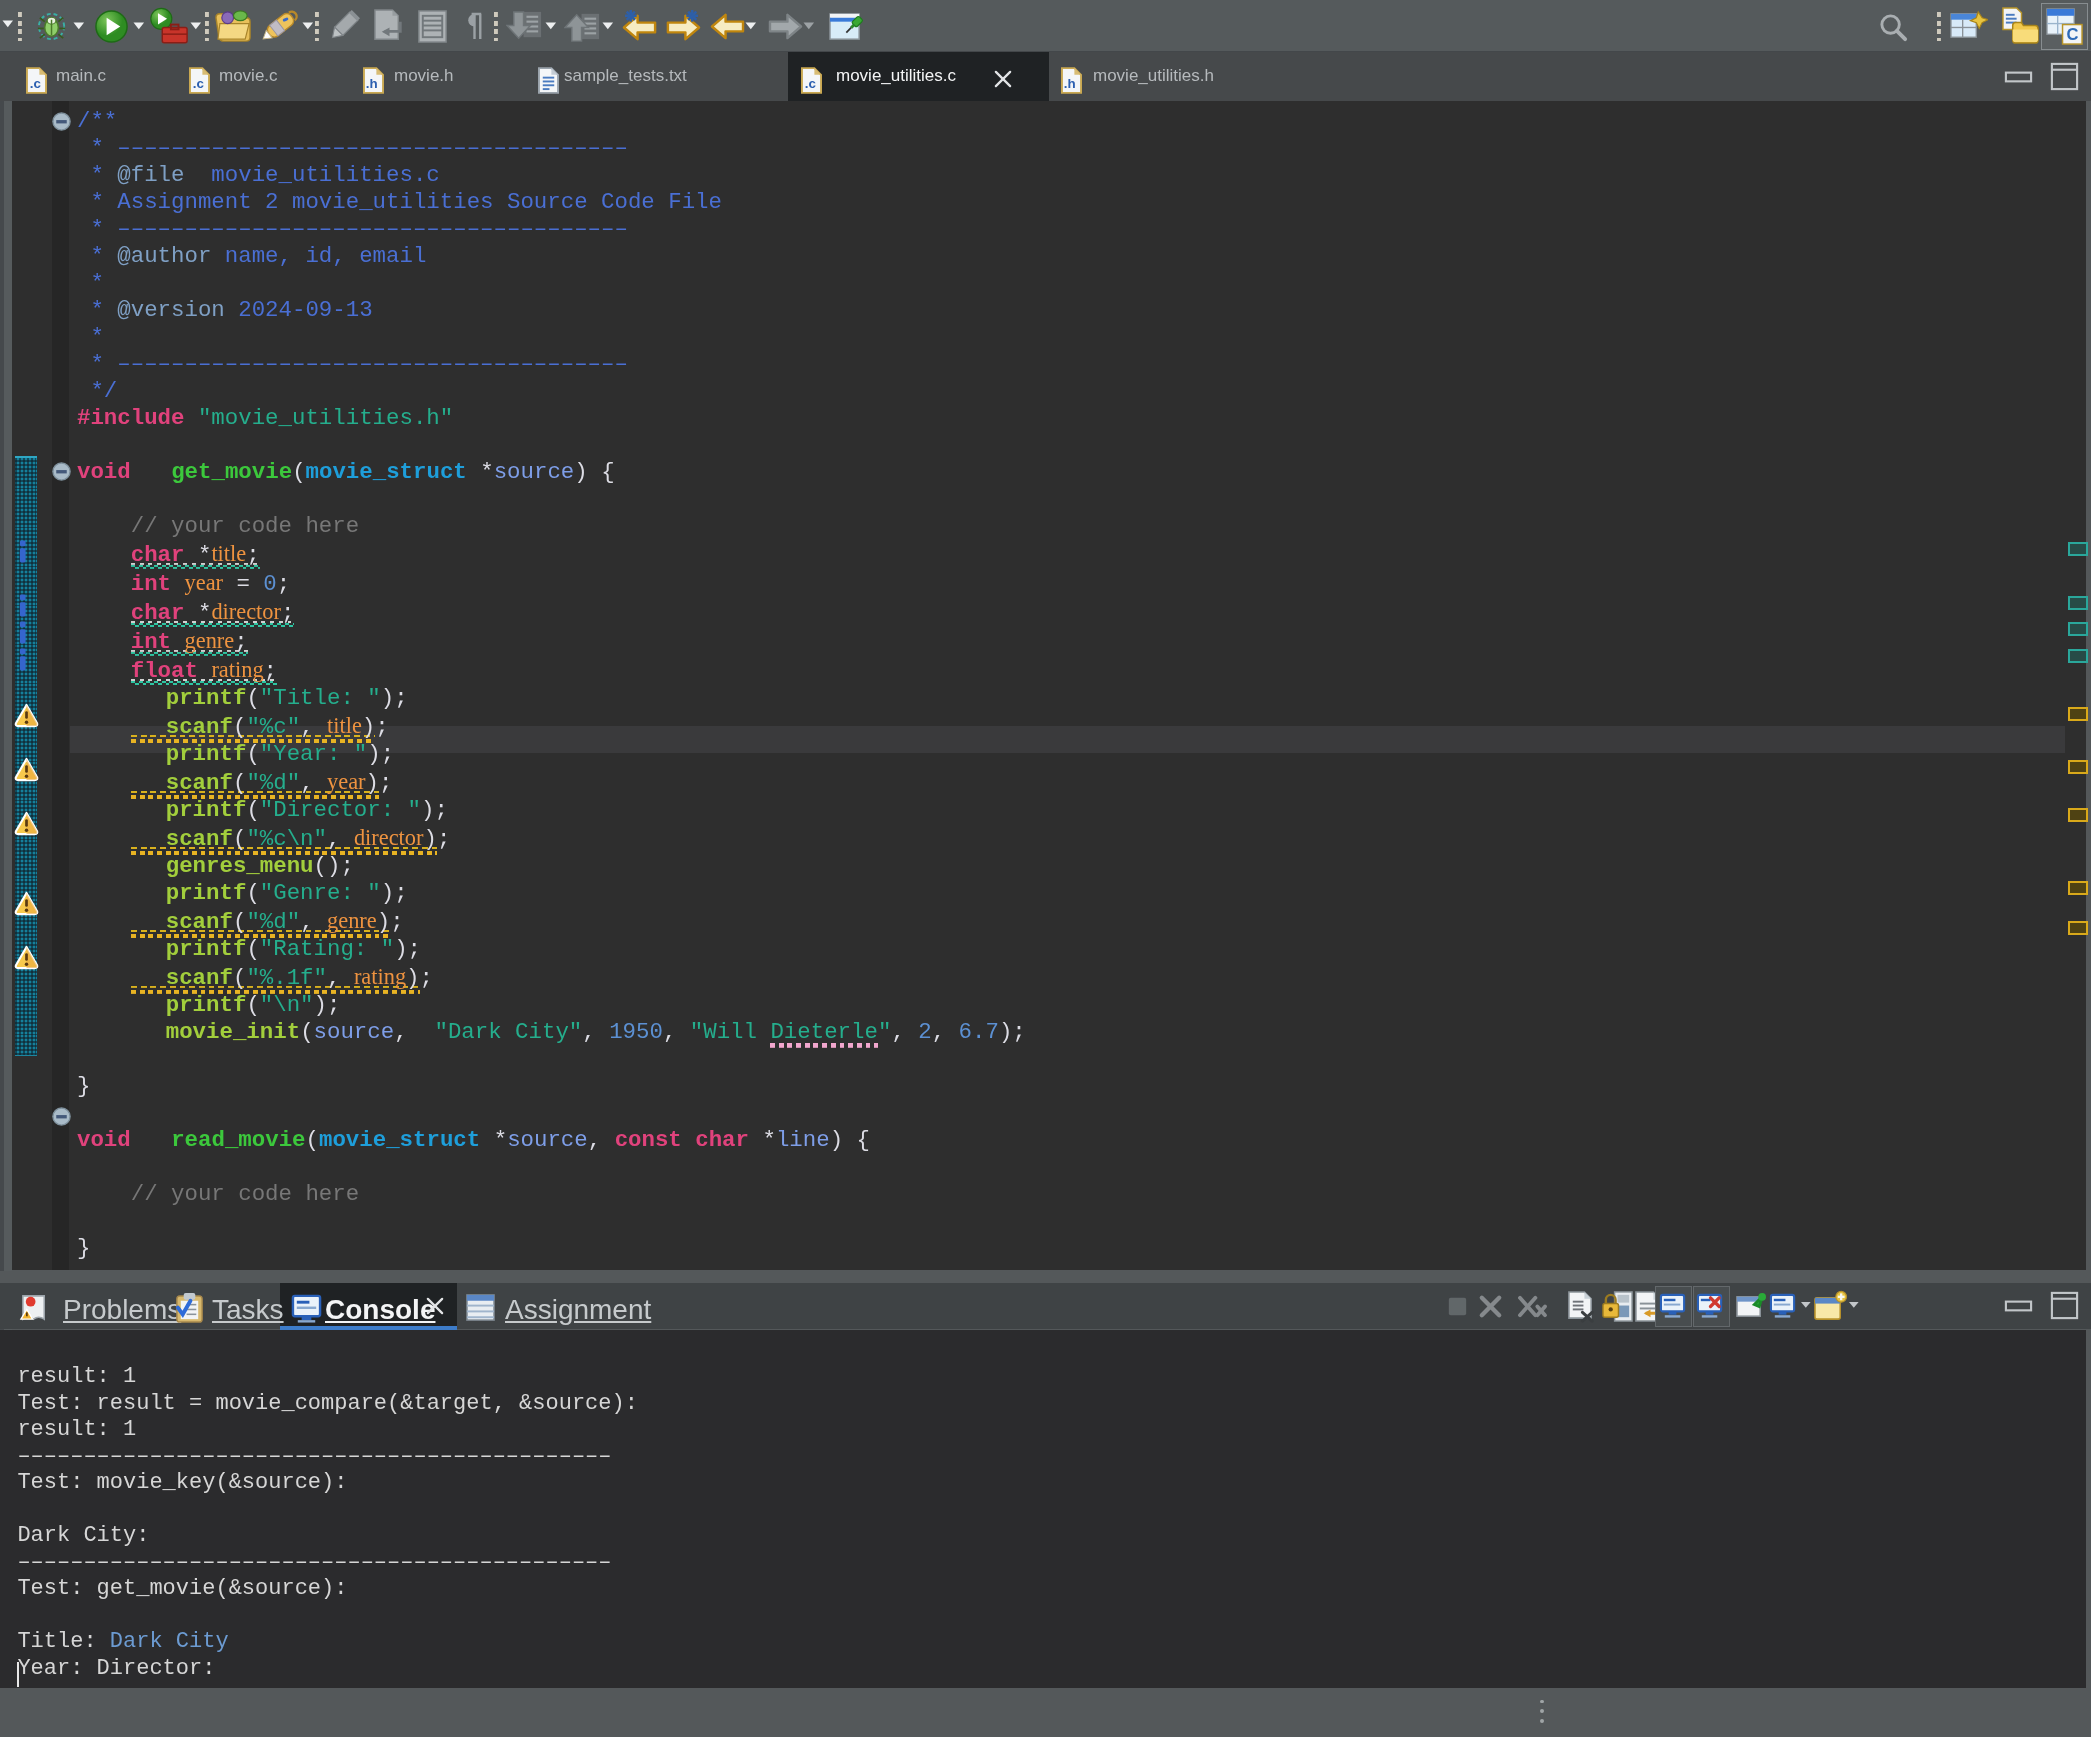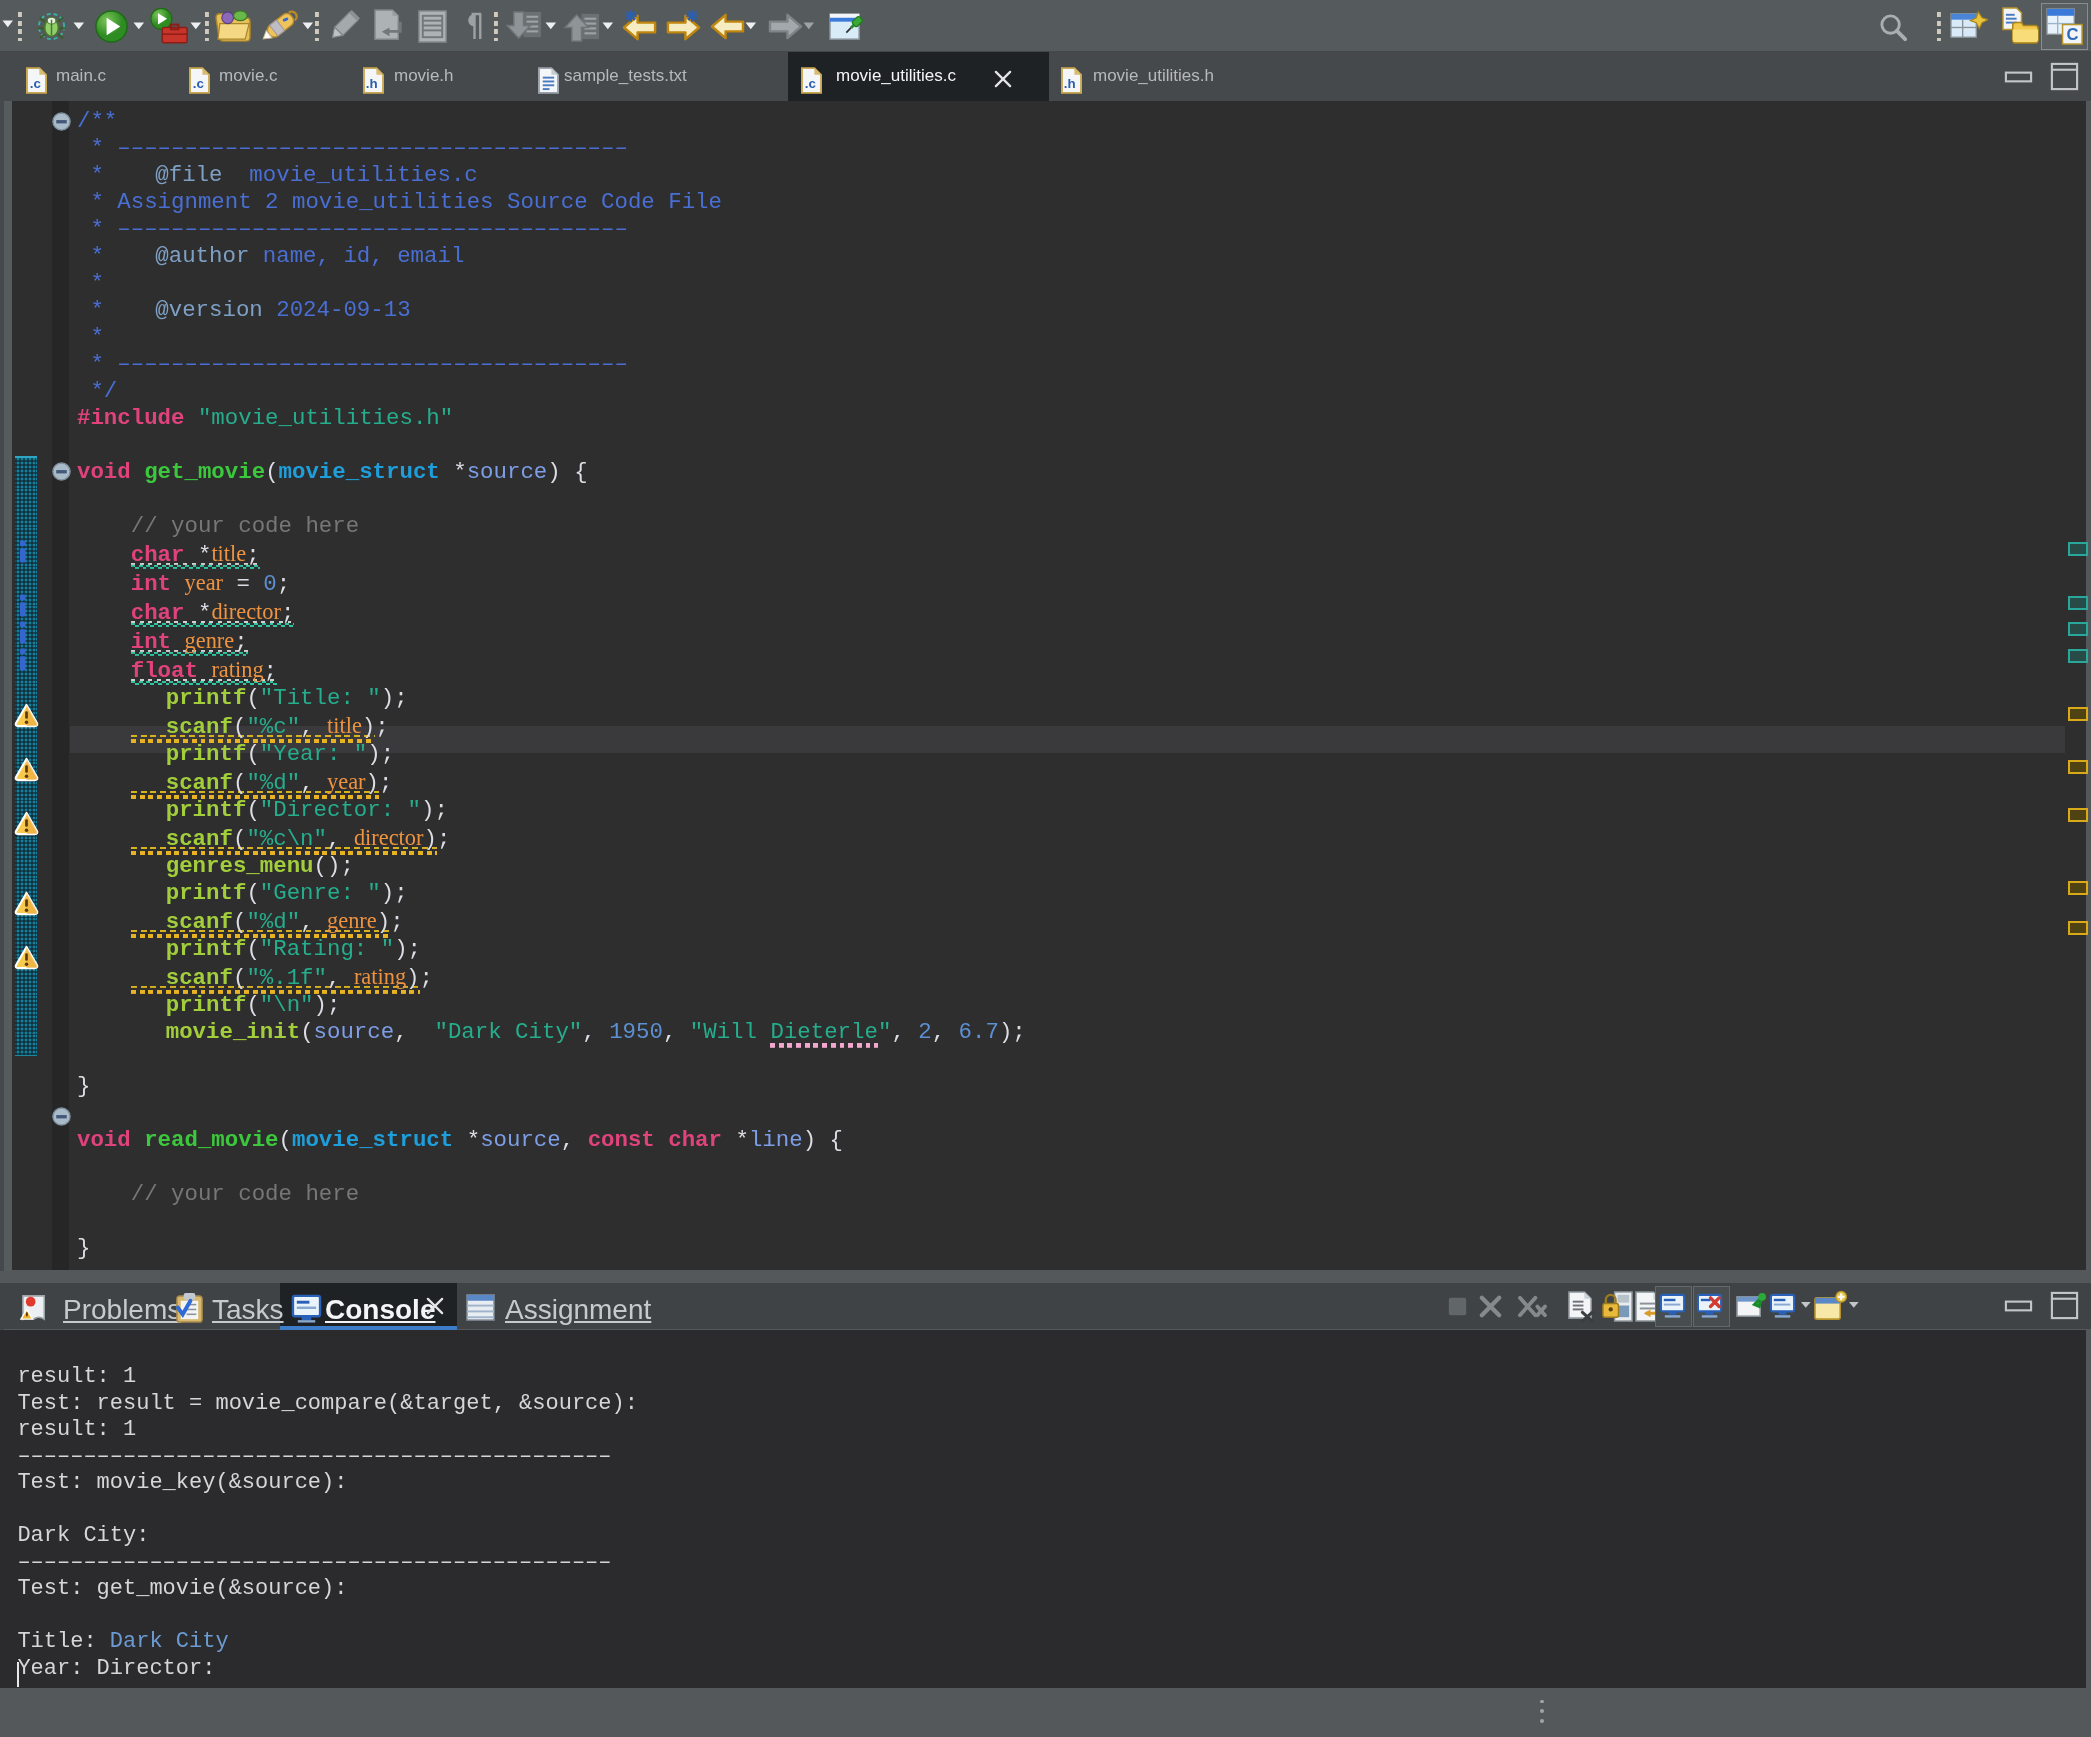--- a/index.html
+++ b/index.html
@@ -17,23 +17,23 @@
 #lstrip2{left:3.9px;top:101px;width:7.7px;height:1586px;background:#565B5D;}
 #rstrip{left:2086px;top:101px;width:4.8px;height:1169px;background:#54585A;}
 #foldcol{left:52px;top:101px;width:17.4px;height:1169px;background:#262626;}
 #curline{left:70px;top:726px;width:1995px;height:27px;background:#3A3A3C;}
 #tealbar{left:14.5px;top:456px;width:22px;height:597px;background:#15809C;
  background-image:repeating-linear-gradient(0deg,rgba(16,28,36,.55) 0 1.9px,transparent 1.9px 3.9px),repeating-linear-gradient(90deg,rgba(16,28,36,.55) 0 1.9px,transparent 1.9px 3.9px);
  border-top:2.9px solid #2FA7C4;border-bottom:1.9px solid #1B86A0;}
 pre{margin:0;}
 #code{position:absolute;left:77px;top:108px;font-family:"Liberation Mono",monospace;font-size:22.4px;line-height:27px;color:#DCDCE4;}
 .c{color:#4A6FD4;}
-.g{color:#7FA0C5;margin-left:38px;}
+.g{color:#7FA0C5;}
 .k{color:#E0427C;font-weight:bold;}
-.f{color:#3CC83C;font-weight:bold;}
+.f{color:#3CC83C;font-weight:bold;margin-left:27px;}
 .t{color:#1E9EDA;font-weight:bold;}
 .p{color:#7E9EE8;}
 .v{color:#EE9340;font-family:Liberation Serif, serif;}
 .s{color:#25AE8D;}
 .n{color:#5C90D2;}
 .m{color:#777777;}
 .l{color:#A2CE3C;font-weight:bold;margin-left:35px;}
 .dz{padding-bottom:3.9px;background-image:
  repeating-linear-gradient(90deg,#D0D0D0 0 3.9px,transparent 3.9px 8.7px),
  repeating-linear-gradient(90deg,#2EC5A2 0 3.9px,transparent 3.9px 7.7px),

